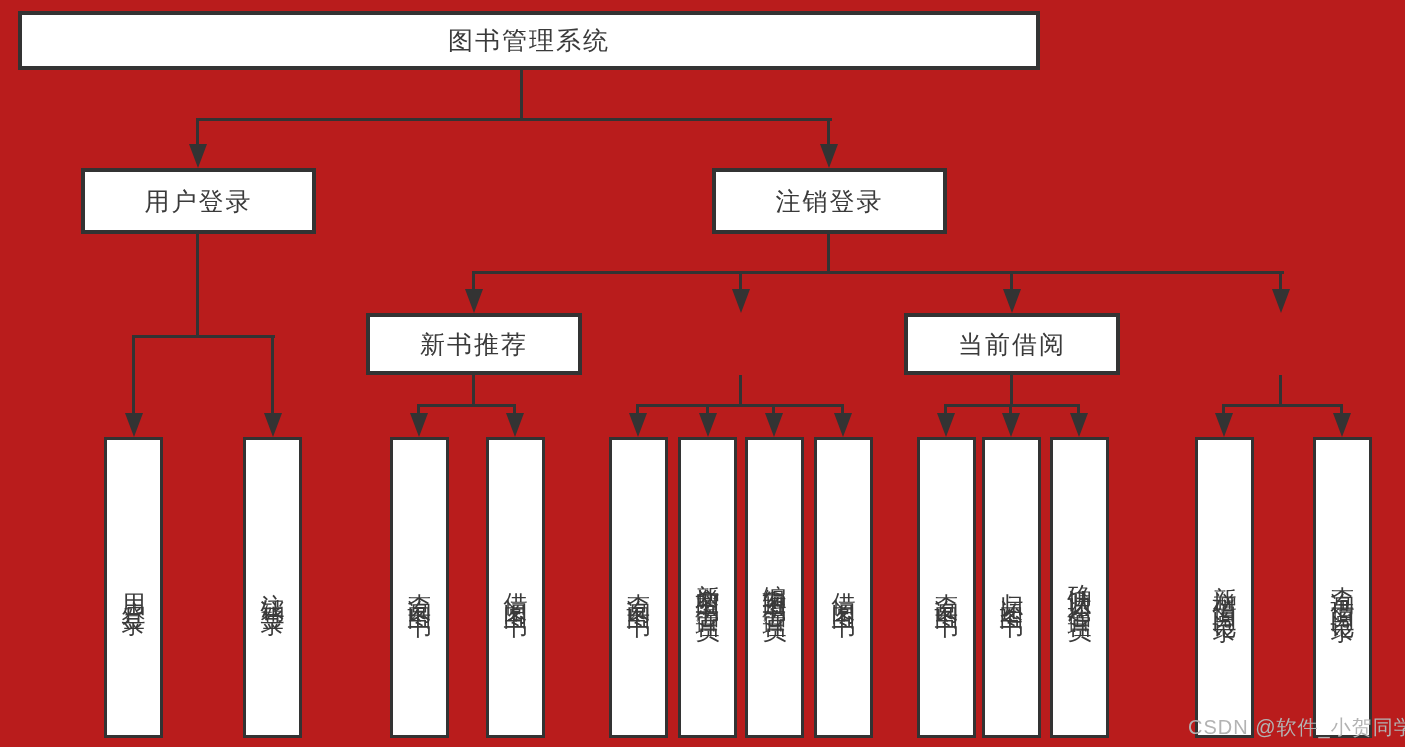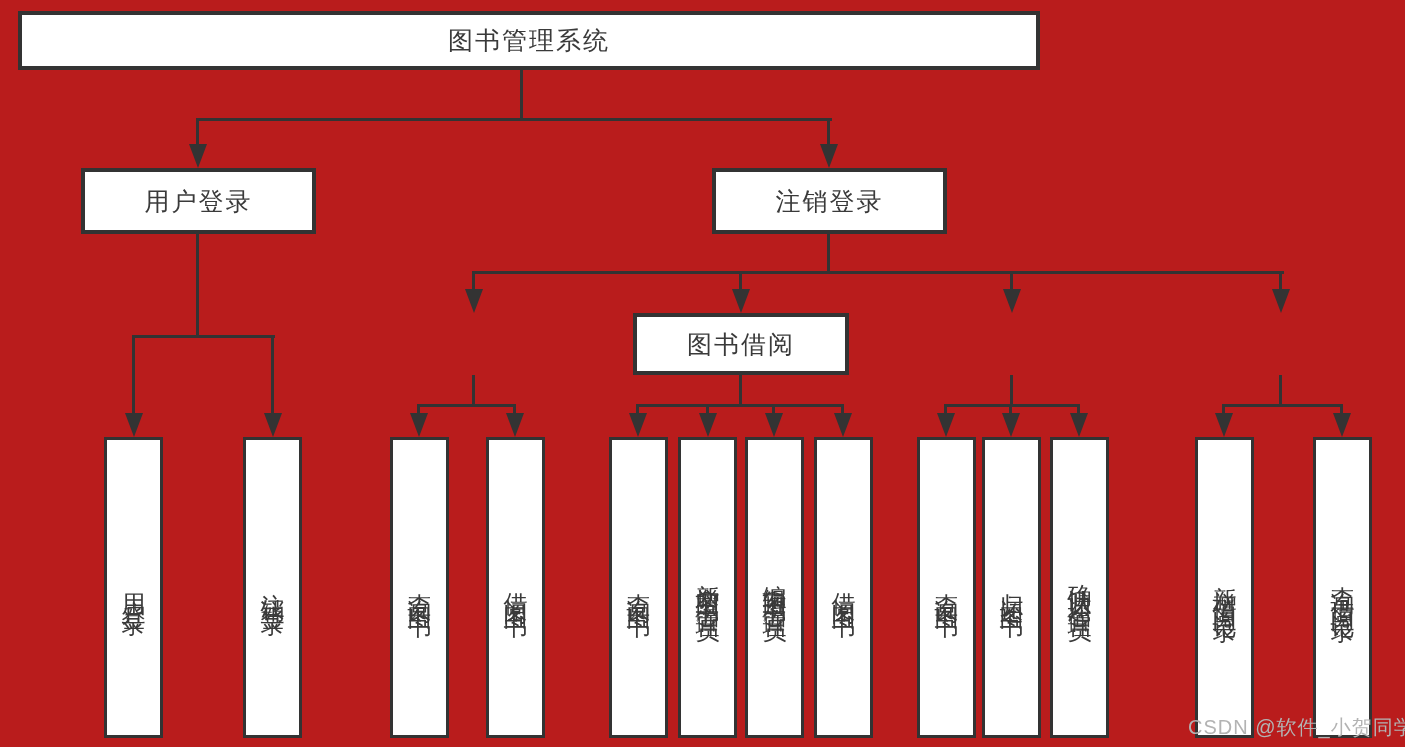--- a/index.html
+++ b/index.html
@@ -56,21 +56,22 @@
 </head>
 <body>
 
 <div id="stage">
 
   <div class="hbox" style="left:18px;top:11px;width:1022px;height:59px;">图书管理系统</div>
 
   <div class="hbox" style="left:81px;top:168px;width:235px;height:66px;">用户登录</div>
   <div class="hbox" style="left:712px;top:168px;width:235px;height:66px;">注销登录</div>
 
-  <div class="hbox" style="left:633px;top:313px;width:216px;height:62px;">图书借阅</div>
+  <div class="hbox" style="left:366px;top:313px;width:216px;height:62px;">新书推荐</div>
+  <div class="hbox" style="left:904px;top:313px;width:216px;height:62px;">当前借阅</div>
 
   <div class="vbox" style="left:104px;">用户登录</div>
   <div class="vbox" style="left:243px;">注销登录</div>
 
   <div class="vbox" style="left:390px;">查询图书</div>
   <div class="vbox" style="left:486px;">借阅图书</div>
 
   <div class="vbox" style="left:609px;">查询图书</div>
   <div class="vbox" style="left:678px;letter-spacing:5px;">新增图书（管理员）</div>
   <div class="vbox" style="left:745px;letter-spacing:5px;">编辑图书（管理员）</div>

